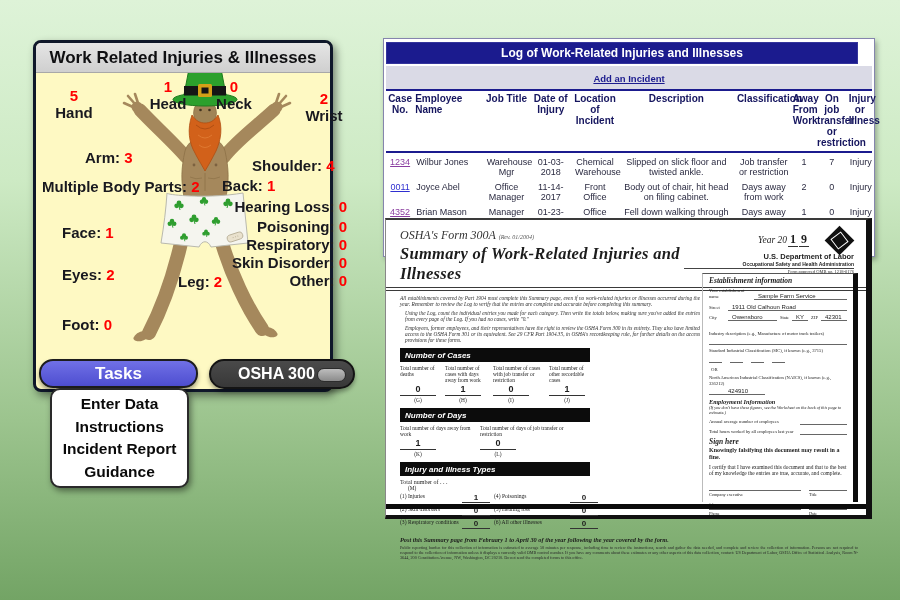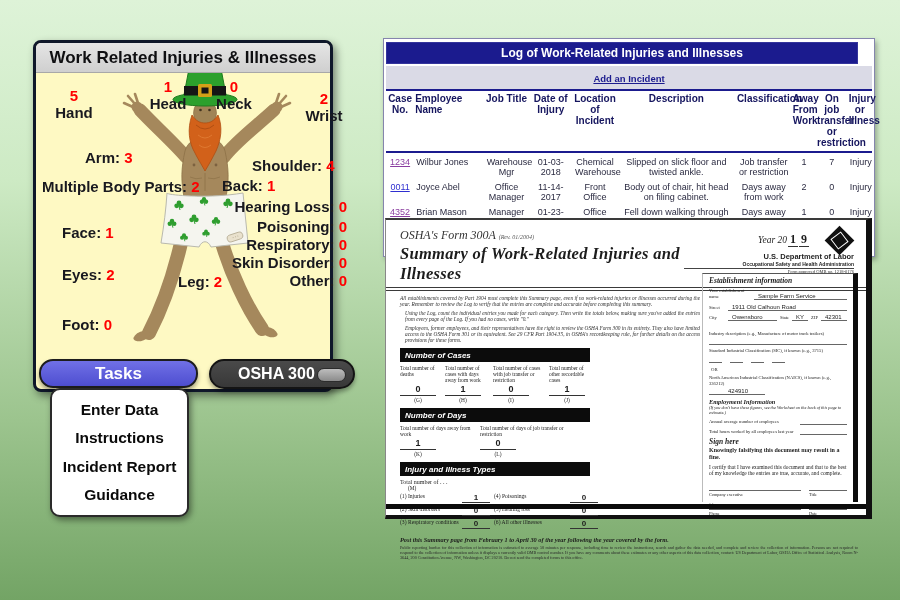--- a/index.html
+++ b/index.html
@@ -40,21 +40,21 @@
     position:absolute; left:173px; top:316px; width:146px; height:30px; z-index:3;
     background:linear-gradient(#4a4a4a,#383838); border:2px solid #141414; border-radius:15px;
     color:#fff; font-size:16px; font-weight:bold; line-height:26px; text-align:left;
     padding-left:27px; box-shadow:0 3px 4px rgba(0,0,0,.35); cursor:pointer;
   }
   .toggle-knob {
     position:absolute; right:7px; top:7px; width:29px; height:14px; border-radius:8px;
     background:linear-gradient(#bdbdbd,#8b8b8b); border:1px solid #2c2c2c;
   }
   #tasks-menu {
-    left:50px; top:388px; width:139px; height:129px; z-index:5;
+    left:50px; top:388px; width:139px; height:100px; z-index:5;
     background:#fff; border:2px solid #2a2a2a; border-radius:10px;
     box-shadow:2px 3px 6px rgba(0,0,0,.45);
     display:flex; flex-direction:column; justify-content:space-evenly;
     text-align:center; font-weight:bold; font-size:15.5px; color:#0a0a0a;
   }
   .menu-item { cursor:pointer; line-height:18px; }
 
   
   #log-panel {
     left:383px; top:38px; width:492px; background:#fff;

